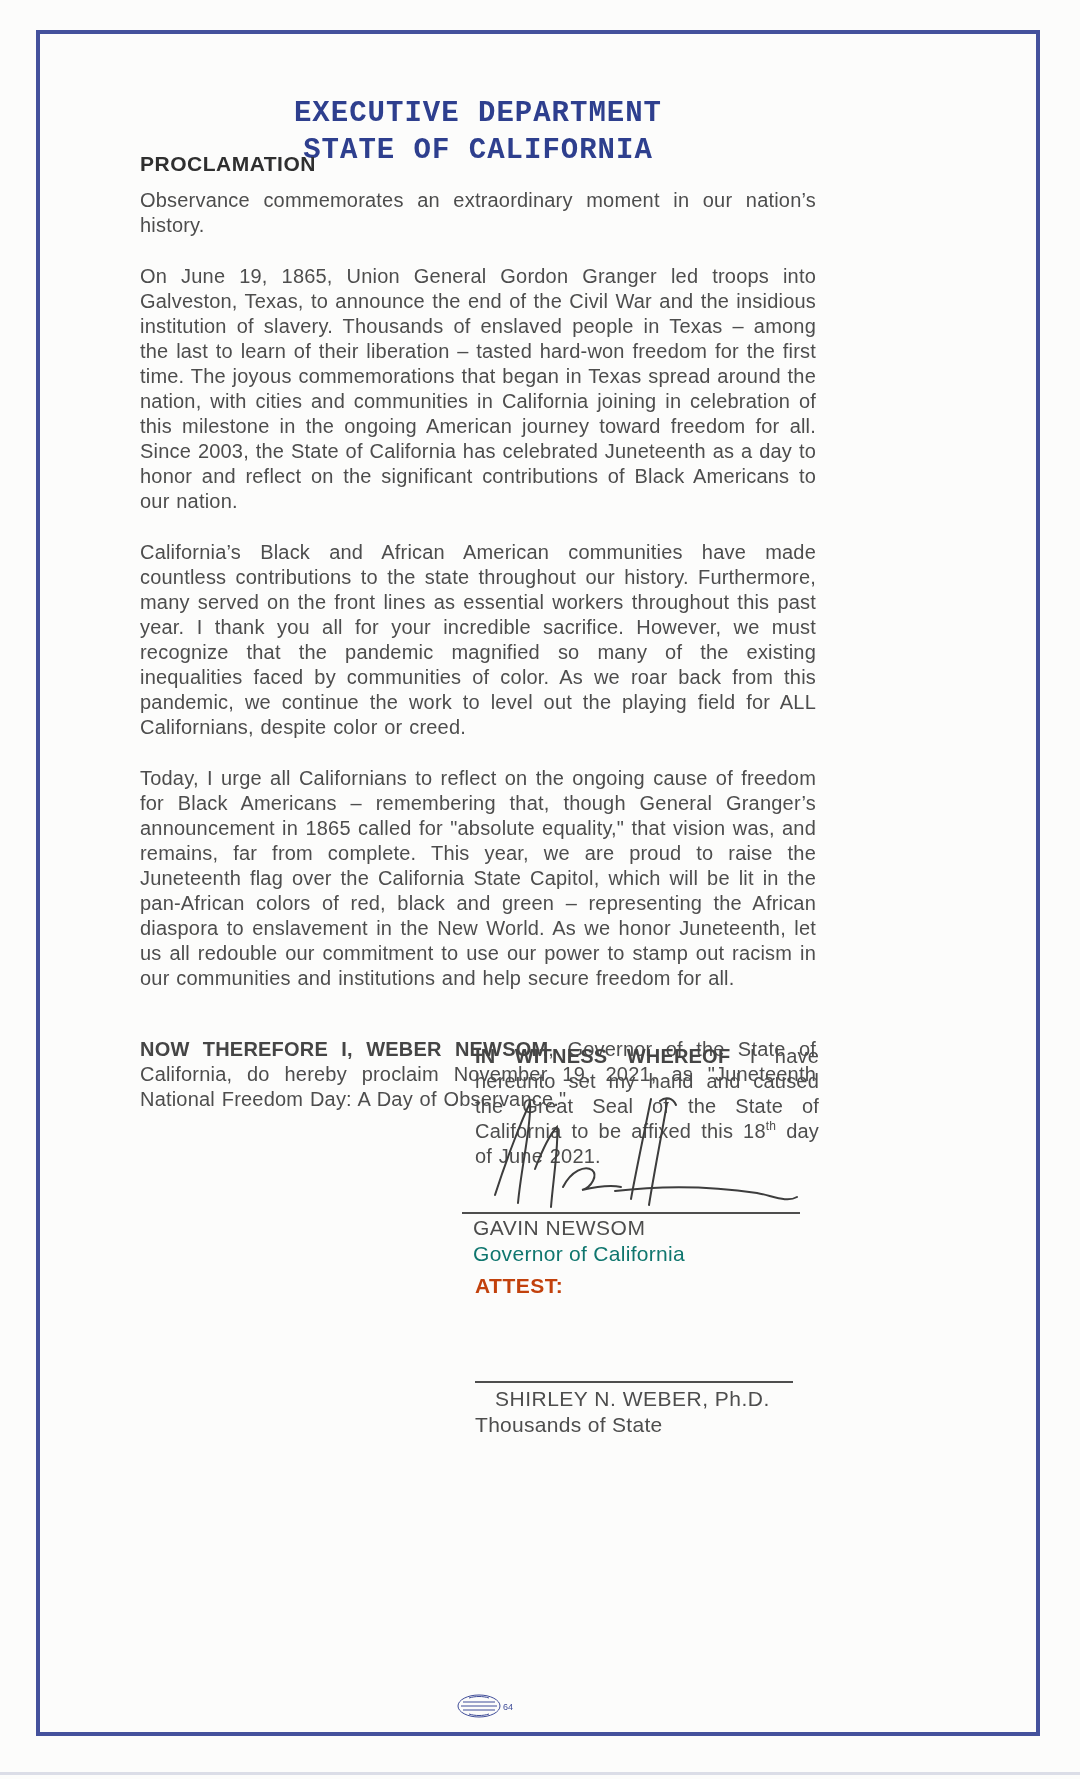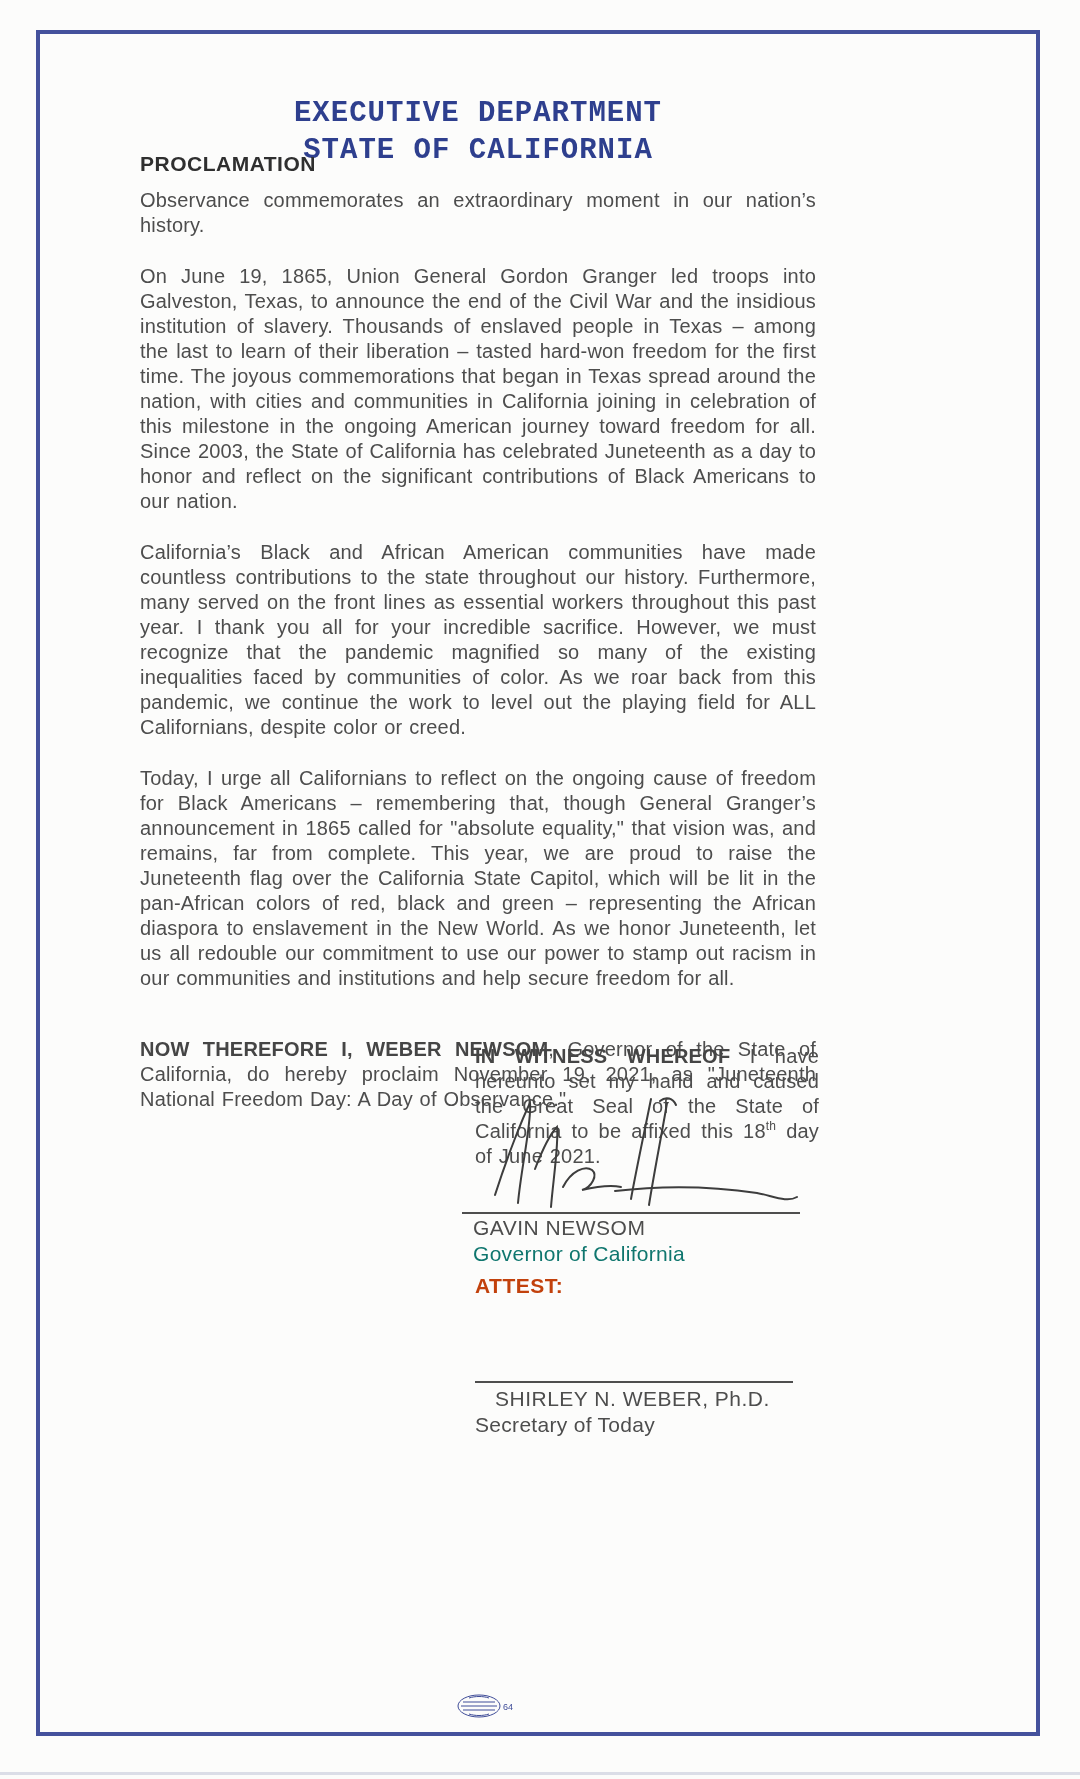--- a/index.html
+++ b/index.html
@@ -136,21 +136,21 @@
   </svg>
 
   <div class="sig-line-governor"></div>
   <div class="sig-name-governor">GAVIN NEWSOM</div>
   <div class="sig-title-governor">Governor of California</div>
 
   <div class="attest-label">ATTEST:</div>
 
   <div class="sig-line-secretary"></div>
   <div class="sig-name-secretary">SHIRLEY N. WEBER, Ph.D.</div>
-  <div class="sig-title-secretary">Secretary of Today</div>
+  <div class="sig-title-secretary">Thousands of State</div>
 
   <svg class="union-bug" viewBox="0 0 64 32">
     <g stroke="#3f4c98" fill="none" stroke-width="1">
       <ellipse cx="24" cy="16" rx="21" ry="11"></ellipse>
       <path d="M 8 12 L 40 12 M 6 16 L 42 16 M 8 20 L 40 20"></path>
       <path d="M 14 8 C 20 6 28 6 34 8 M 14 24 C 20 26 28 26 34 24"></path>
     </g>
     <text x="48" y="20" font-size="9" fill="#3f4c98" font-family="Liberation Sans, sans-serif">64</text>
   </svg>
 

